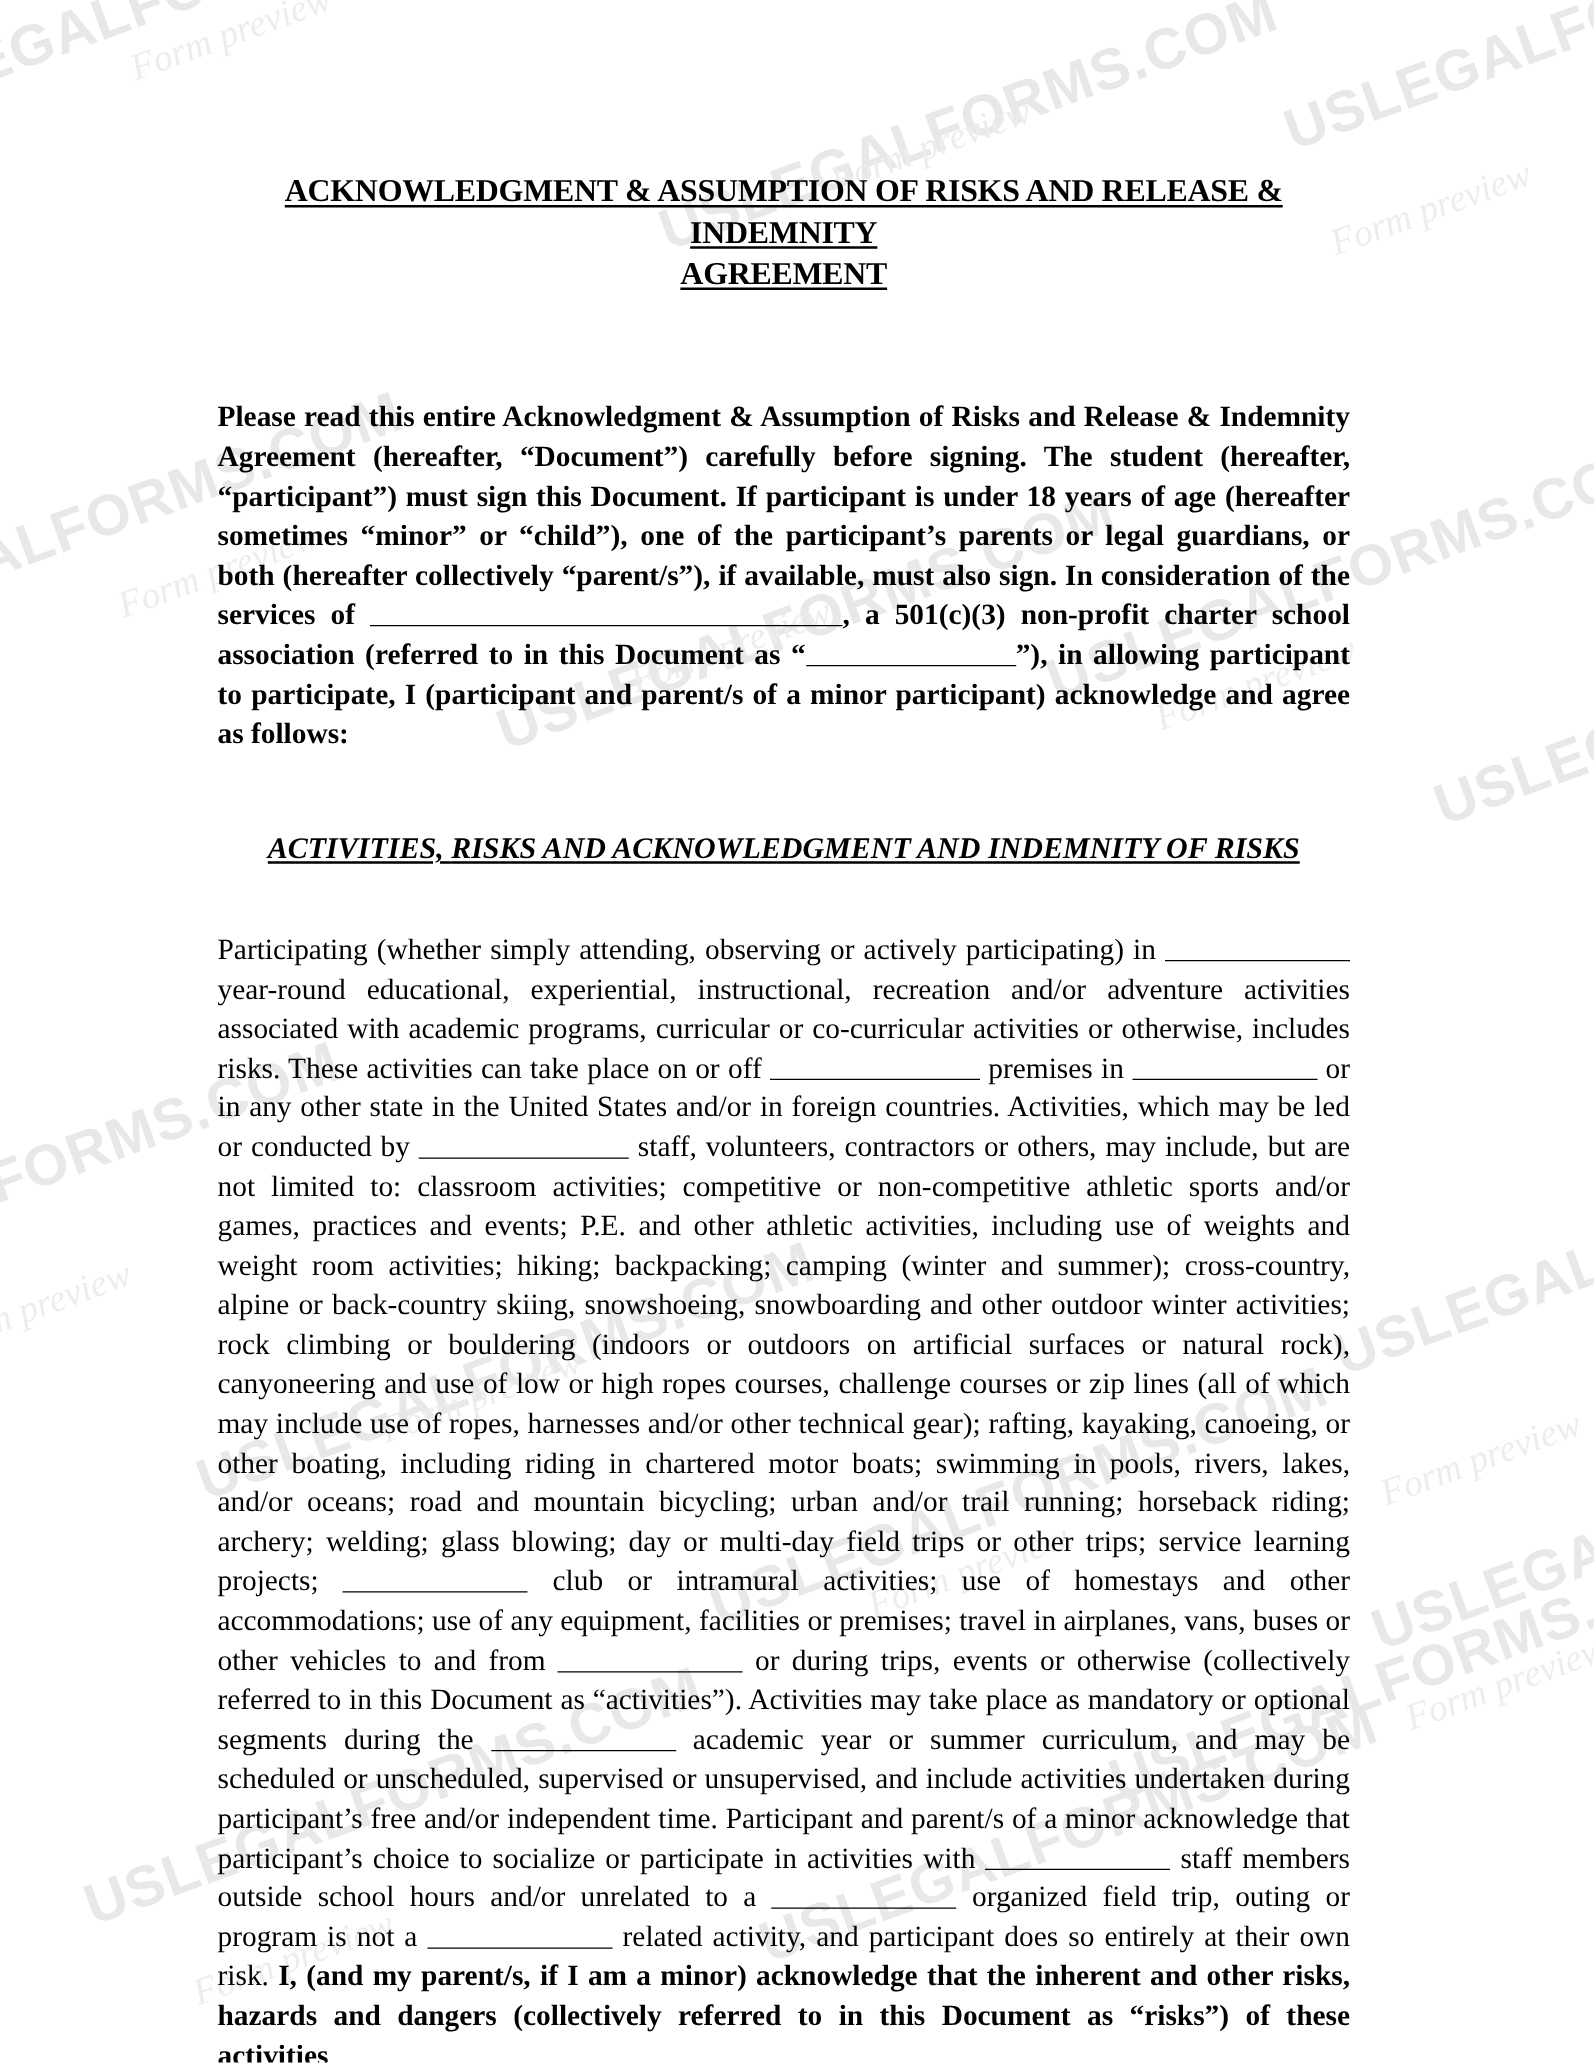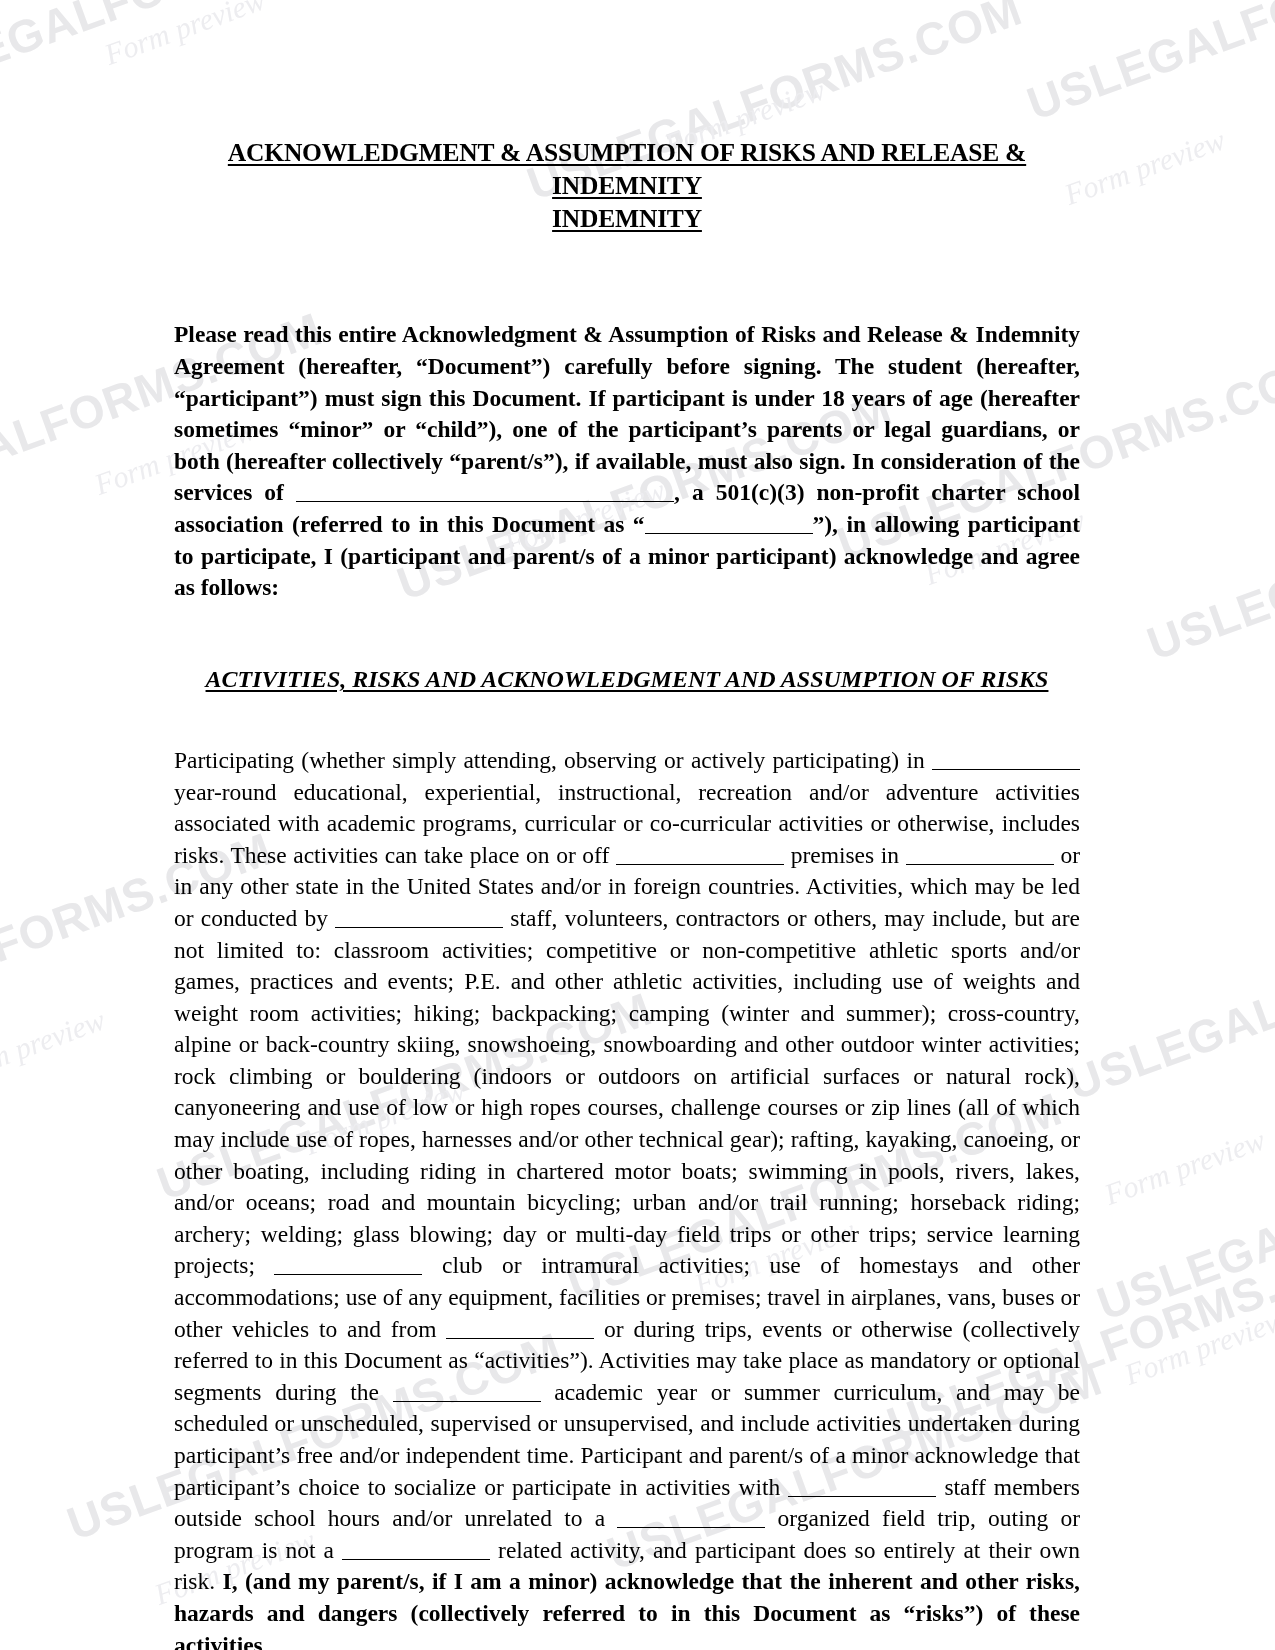--- a/index.html
+++ b/index.html
@@ -146,34 +146,34 @@
   <div class="wm wm-sub" style="left:150px; top:1580px;">Form preview</div>
   <div class="wm wm-brand" style="left:600px; top:1530px;">USLEGALFORMS.COM</div>
   <div class="wm wm-brand" style="left:880px; top:1400px;">USLEGALFORMS.COM</div>
 </div>
 
 <div id="page">
   <div class="content">
 
     <h1 class="doc-title">
       <span class="u">ACKNOWLEDGMENT &amp; ASSUMPTION OF RISKS AND RELEASE &amp; INDEMNITY</span><br>
-      <span class="u">INDEMNITY</span>
+      <span class="u">AGREEMENT</span>
     </h1>
 
     <div class="spacer-md"></div>
 
 
     <div class="spacer-md"></div>
 
     <p class="para bold"><span>Please read this entire Acknowledgment &amp; Assumption of Risks and Release &amp; Indemnity Agreement (hereafter, “Document”) carefully before signing.  The student (hereafter, “participant”) must sign this Document.  If participant is under 18 years of age (hereafter sometimes “minor” or “child”), one of the participant’s parents or legal guardians, or both (hereafter collectively “parent/s”), if available, must also sign.  In consideration of the services of </span><span class="blank blank-xl"></span><span>, a 501(c)(3) non-profit charter school association (referred to in this Document as “</span><span class="blank blank-md"></span><span>”), in allowing participant to participate, I (participant and parent/s of a minor participant) acknowledge and agree as follows:</span></p>
 
     <div class="spacer-lg"></div>
 
     <h2 class="section-heading">
-      <span class="u">ACTIVITIES, RISKS AND ACKNOWLEDGMENT AND ASSUMPTION OF RISKS</span>
+      <span class="u">ACTIVITIES, RISKS AND ACKNOWLEDGMENT AND INDEMNITY OF RISKS</span>
     </h2>
 
     <div class="spacer-md"></div>
 
     <p class="para"><span>Participating (whether simply attending, observing or actively participating) in </span><span class="blank blank-sm"></span><span> year-round educational, experiential, instructional, recreation and/or adventure activities associated with academic programs, curricular or co-curricular activities or otherwise, includes risks.  These activities can take place on or off </span><span class="blank blank-md"></span><span> premises in </span><span class="blank blank-sm"></span><span> or in any other state in the United States and/or in foreign countries.  Activities, which may be led or conducted by </span><span class="blank blank-md"></span><span> staff, volunteers, contractors or others, may include, but are not limited to: classroom activities; competitive or non-competitive athletic sports and/or games, practices and events; P.E. and other athletic activities, including use of weights and weight room activities; hiking; backpacking; camping (winter and summer); cross-country, alpine or back-country skiing, snowshoeing, snowboarding and other outdoor winter activities; rock climbing or bouldering (indoors or outdoors on artificial surfaces or natural rock), canyoneering and use of low or high ropes courses, challenge courses or zip lines (all of which may include use of ropes, harnesses and/or other technical gear); rafting, kayaking, canoeing, or other boating, including riding in chartered motor boats; swimming in pools, rivers, lakes, and/or oceans; road and mountain bicycling; urban and/or trail running; horseback riding; archery; welding; glass blowing; day or multi-day field trips or other trips; service learning projects; </span><span class="blank blank-sm"></span><span> club or intramural activities; use of homestays and other accommodations; use of any equipment, facilities or premises; travel in airplanes, vans, buses or other vehicles to and from </span><span class="blank blank-sm"></span><span> or during trips, events or otherwise (collectively referred to in this Document as “activities”).  Activities may take place as mandatory or optional segments during the </span><span class="blank blank-sm"></span><span> academic year or summer curriculum, and may be scheduled or unscheduled, supervised or unsupervised, and include activities undertaken during participant’s free and/or independent time. Participant and parent/s of a minor acknowledge that participant’s choice to socialize or participate in activities with </span><span class="blank blank-sm"></span><span> staff members outside school hours and/or unrelated to a </span><span class="blank blank-sm"></span><span> organized field trip, outing or program is not a </span><span class="blank blank-sm"></span><span> related activity, and participant does so entirely at their own risk.  </span><span class="b">I, (and my parent/s, if I am a minor) acknowledge that the inherent and other risks, hazards and dangers (collectively referred to in this Document as “risks”) of these activities</span></p>
 
   </div>
 </div>
 
 </body></html>

